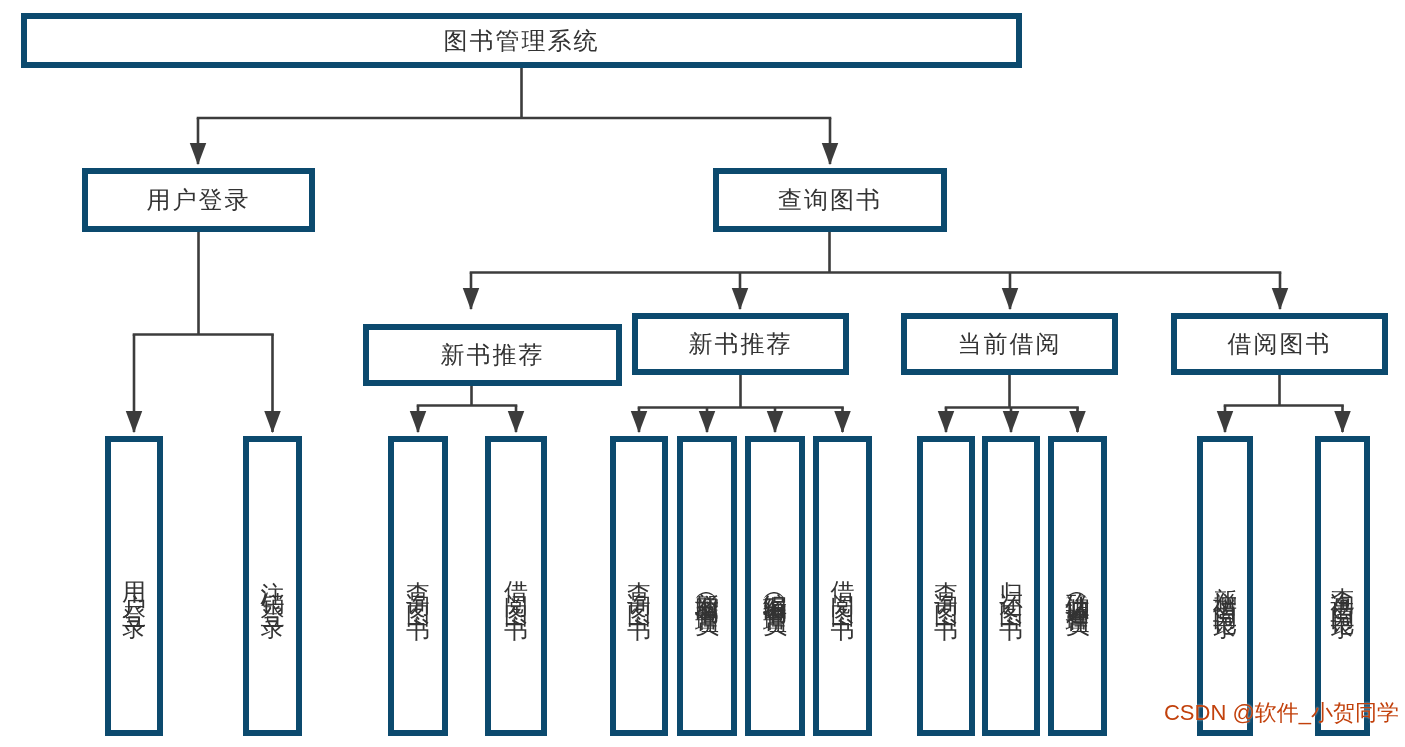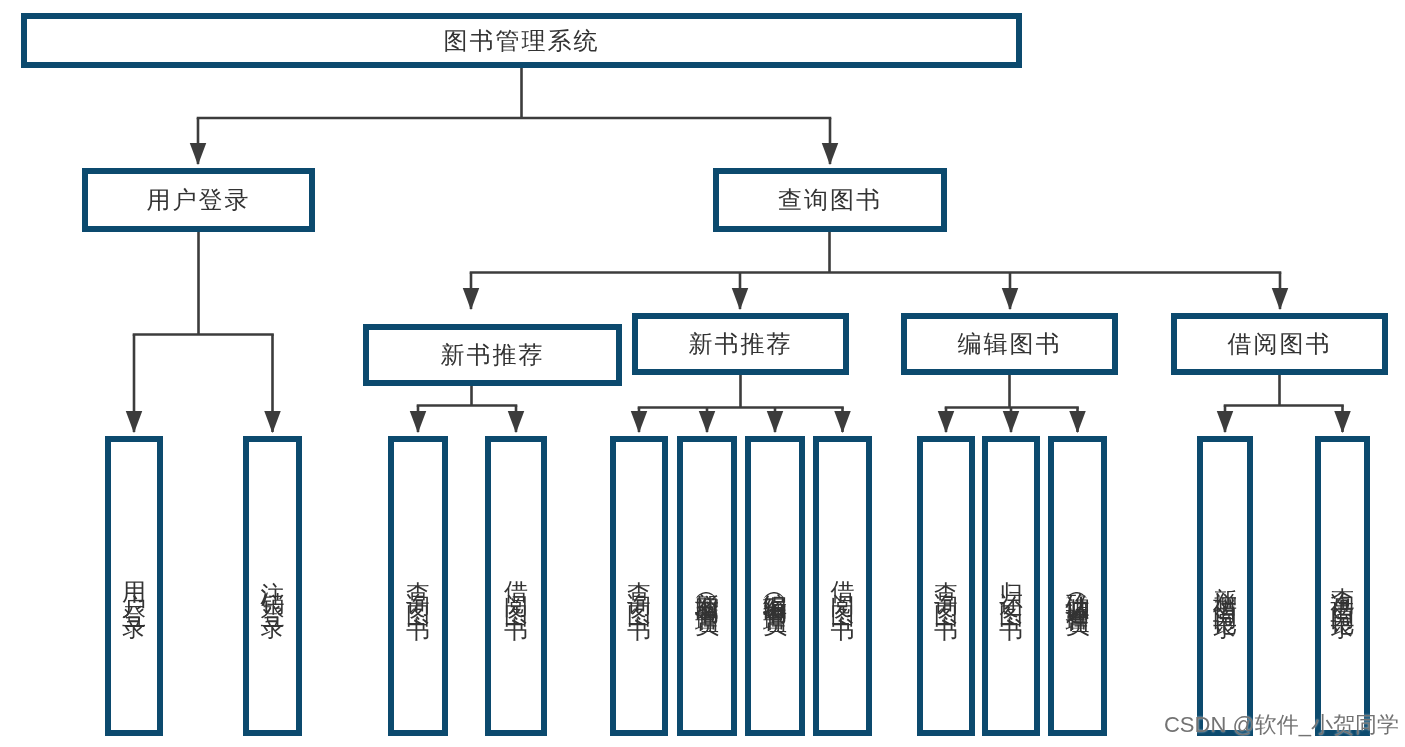--- a/index.html
+++ b/index.html
@@ -38,23 +38,23 @@
     text-orientation: mixed;
     font-size: 24px;
     line-height: 1;
   }
   .gap-lg { letter-spacing: 12px; }
   .gap-md { letter-spacing: 6px; }
   .gap-sm { letter-spacing: 3px; }
   .watermark {
     position: absolute;
     right: 6px;
-    bottom: 7px;
+    bottom: 19px;
     font-size: 22px;
-    color: #737373;
+    color: #c2410c;
     text-shadow: 0 0 2px rgba(255,255,255,0.8);
     z-index: 5;
     white-space: nowrap;
     margin-top: 32px;
   }
 </style>
 </head>
 <body>
 
 <div class="canvas">
@@ -109,21 +109,21 @@
     </g>
   </svg>
 
   <div class="box h" style="left:21px; top:13px; width:1001px; height:55px;">图书管理系统</div>
 
   <div class="box h" style="left:82px; top:168px; width:233px; height:64px;">用户登录</div>
   <div class="box h" style="left:713px; top:168px; width:234px; height:64px;">查询图书</div>
 
   <div class="box h" style="left:363px; top:324px; width:259px; height:62px;">新书推荐</div>
   <div class="box h" style="left:632px; top:313px; width:217px; height:62px;">新书推荐</div>
-  <div class="box h" style="left:901px; top:313px; width:217px; height:62px;">编辑图书</div>
+  <div class="box h" style="left:901px; top:313px; width:217px; height:62px;">当前借阅</div>
   <div class="box h" style="left:1171px; top:313px; width:217px; height:62px;">借阅图书</div>
 
   <div class="box v gap-lg" style="left:105px; top:436px; width:58px; height:300px;">用户登录</div>
   <div class="box v gap-lg" style="left:243px; top:436px; width:59px; height:300px;">注销登录</div>
 
   <div class="box v gap-lg" style="left:388px; top:436px; width:60px; height:300px;">查询图书</div>
   <div class="box v gap-lg" style="left:485px; top:436px; width:62px; height:300px;">借阅图书</div>
 
   <div class="box v gap-lg" style="left:610px; top:436px; width:58px; height:300px;">查询图书</div>
   <div class="box v gap-sm" style="left:677px; top:436px; width:60px; height:300px;">新增图书（管理员）</div>

